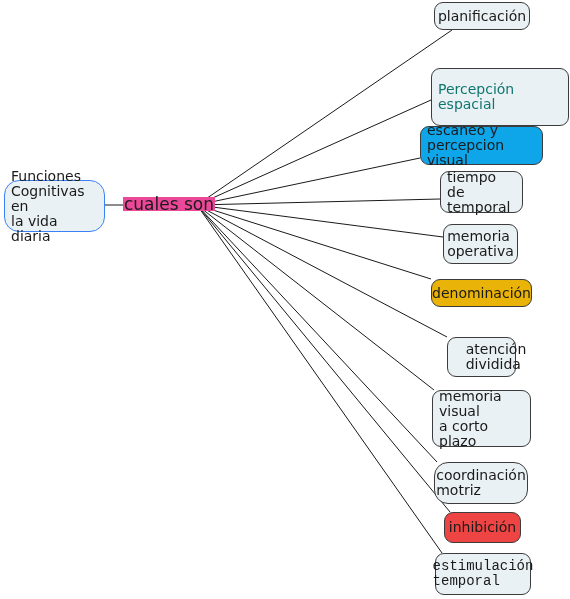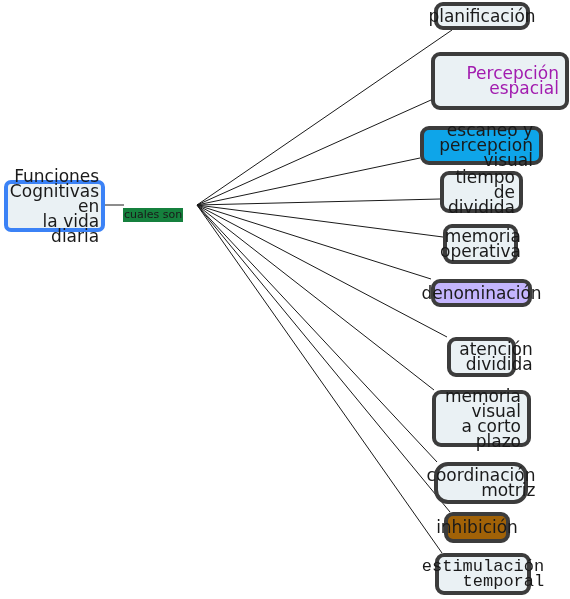--- a/index.html
+++ b/index.html
@@ -22,46 +22,45 @@
     left: 0;
     top: 0;
     width: 570px;
     height: 599px;
     pointer-events: none;
   }
   .node {
     position: absolute;
     box-sizing: border-box;
     background: #eaf1f4;
-    border: 4px solid #3b82f6;
+    border: 1px solid #3b82f6;
     border-radius: 9px;
     display: flex;
     align-items: center;
     justify-content: center;
-    text-align: right;
+    text-align: left;
     color: #1a1a1a;
-    font-size: 17px;
+    font-size: 14px;
     line-height: 15px;
     padding: 2px 6px;
     white-space: pre-line;
     z-index: 2;
   }
   .node.root {
-    border-radius: 7px;
+    border-radius: 15px;
   }
   .edge-label {
     position: absolute;
     z-index: 3;
-    background: #15803d;
+    background: #ec4899;
     color: #1a1a1a;
-    font-size: 11px;
+    font-size: 17px;
     line-height: 14px;
     padding: 0 1px;
     white-space: nowrap;
-    margin-top: 11px;
   }
 </style>
 </head>
 <body>
 
 <div id="canvas">
 
   <svg id="edge-layer" width="570" height="599" viewBox="0 0 570 599">
       <line x1="105" y1="205" x2="124" y2="205" stroke="#1a1a1a" stroke-width="1"></line>
       <line x1="197" y1="205" x2="452" y2="30" stroke="#1a1a1a" stroke-width="1"></line>
@@ -78,33 +77,33 @@
     </svg>
 
   <div class="node root" style="left: 4px; top: 180px; width: 101px; height: 52px;">Funciones
 Cognitivas en
 la vida diaria</div>
 
   <div class="edge-label" style="left: 123px; top: 197px;">cuales son</div>
 
   <div id="children-host">
       <div class="node" style="left: 434px; top: 2px; width: 96px; height: 28px; background: rgb(234, 241, 244); border-color: rgb(60, 60, 60); color: rgb(26, 26, 26);"><span>planificación</span></div>
-      <div class="node" style="left: 431px; top: 52px; width: 138px; height: 58px; background: rgb(234, 241, 244); border-color: rgb(60, 60, 60); color: #a21caf;"><span>Percepción espacial</span></div>
+      <div class="node" style="left: 431px; top: 68px; width: 138px; height: 58px; background: rgb(234, 241, 244); border-color: rgb(60, 60, 60); color: #0f766e;"><span>Percepción espacial</span></div>
       <div class="node" style="left: 420px; top: 126px; width: 123px; height: 39px; background: #0ea5e9; border-color: rgb(60, 60, 60); color: rgb(26, 26, 26);"><span>escaneo y
 percepcion visual</span></div>
       <div class="node" style="left: 440px; top: 171px; width: 83px; height: 42px; background: rgb(234, 241, 244); border-color: rgb(60, 60, 60); color: rgb(26, 26, 26);"><span>tiempo de
-dividida</span></div>
+temporal</span></div>
       <div class="node" style="left: 443px; top: 224px; width: 75px; height: 40px; background: rgb(234, 241, 244); border-color: rgb(60, 60, 60); color: rgb(26, 26, 26);"><span>memoria
 operativa</span></div>
-      <div class="node" style="left: 431px; top: 279px; width: 101px; height: 28px; background: #c4b5fd; border-color: rgb(60, 60, 60); color: rgb(26, 26, 26);"><span>denominación</span></div>
+      <div class="node" style="left: 431px; top: 279px; width: 101px; height: 28px; background: #eab308; border-color: rgb(60, 60, 60); color: rgb(26, 26, 26);"><span>denominación</span></div>
       <div class="node" style="left: 447px; top: 337px; width: 69px; height: 40px; background: rgb(234, 241, 244); border-color: rgb(60, 60, 60); color: rgb(26, 26, 26); padding-left: 35px;"><span>atención
 dividida</span></div>
       <div class="node" style="left: 432px; top: 390px; width: 99px; height: 57px; background: rgb(234, 241, 244); border-color: rgb(60, 60, 60); color: rgb(26, 26, 26);"><span>memoria
 visual
 a corto plazo</span></div>
       <div class="node" style="left: 434px; top: 462px; width: 94px; height: 42px; background: rgb(234, 241, 244); border-color: rgb(60, 60, 60); color: rgb(26, 26, 26); border-radius: 14px;"><span>coordinación
 motriz</span></div>
-      <div class="node" style="left: 444px; top: 512px; width: 66px; height: 31px; background: #a16207; border-color: rgb(60, 60, 60); color: rgb(26, 26, 26);"><span>inhibición</span></div>
+      <div class="node" style="left: 444px; top: 512px; width: 77px; height: 31px; background: #ef4444; border-color: rgb(60, 60, 60); color: rgb(26, 26, 26);"><span>inhibición</span></div>
       <div class="node" style="left: 435px; top: 553px; width: 96px; height: 42px; background: rgb(234, 241, 244); border-color: rgb(60, 60, 60); color: rgb(26, 26, 26); font-family: Liberation Mono, monospace;"><span>estimulación
 temporal</span></div>
     </div>
 
 </div>
 
 </body></html>

